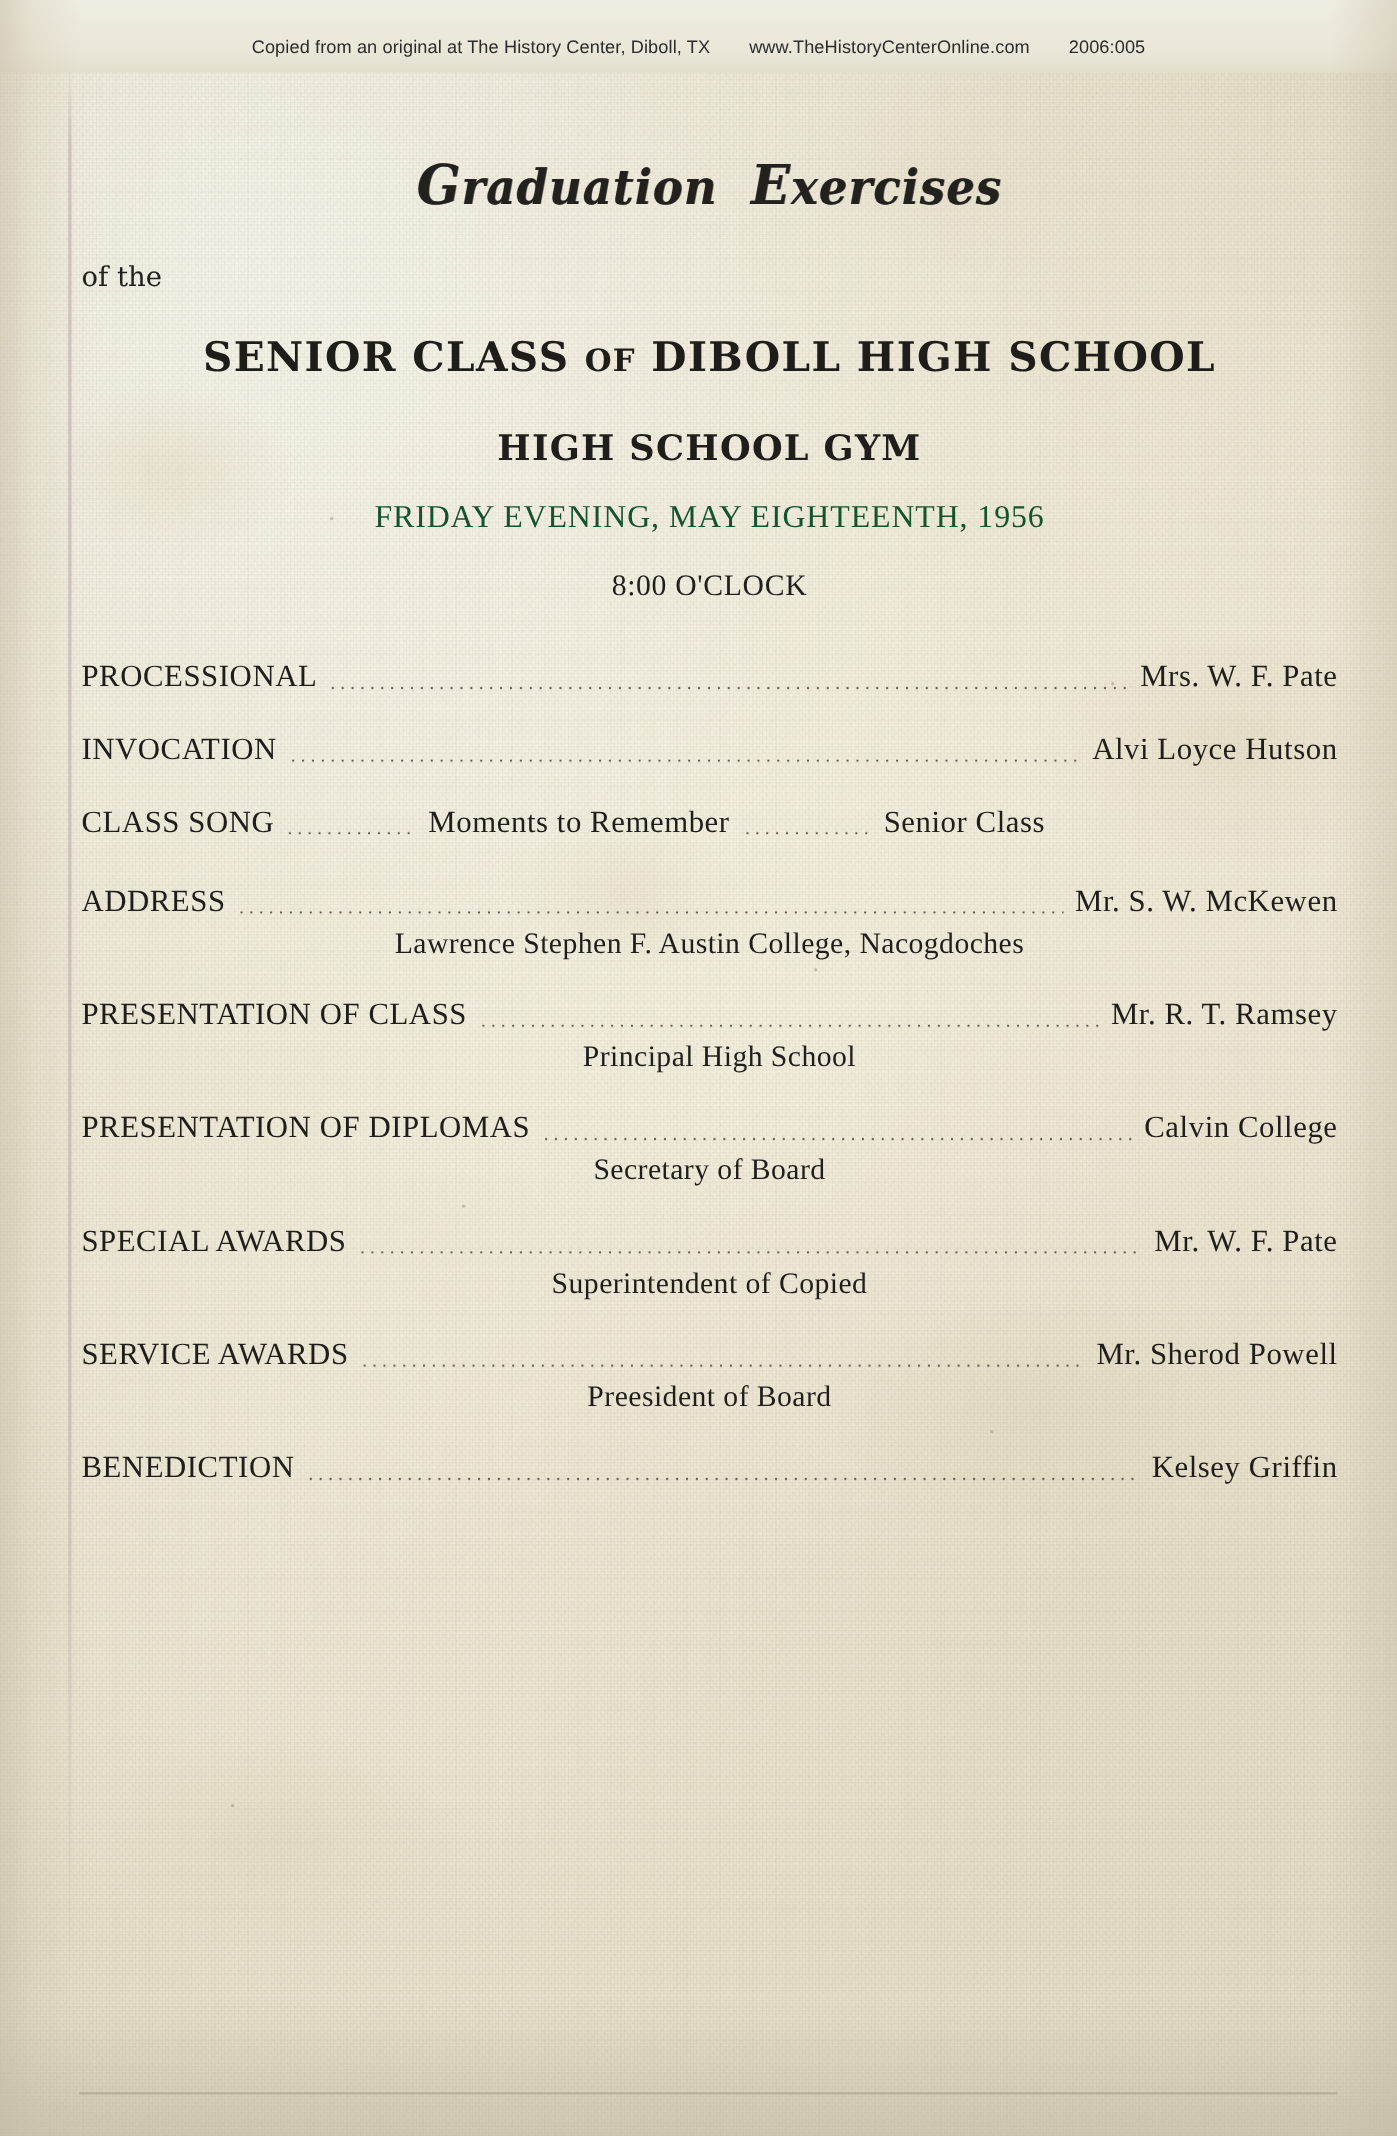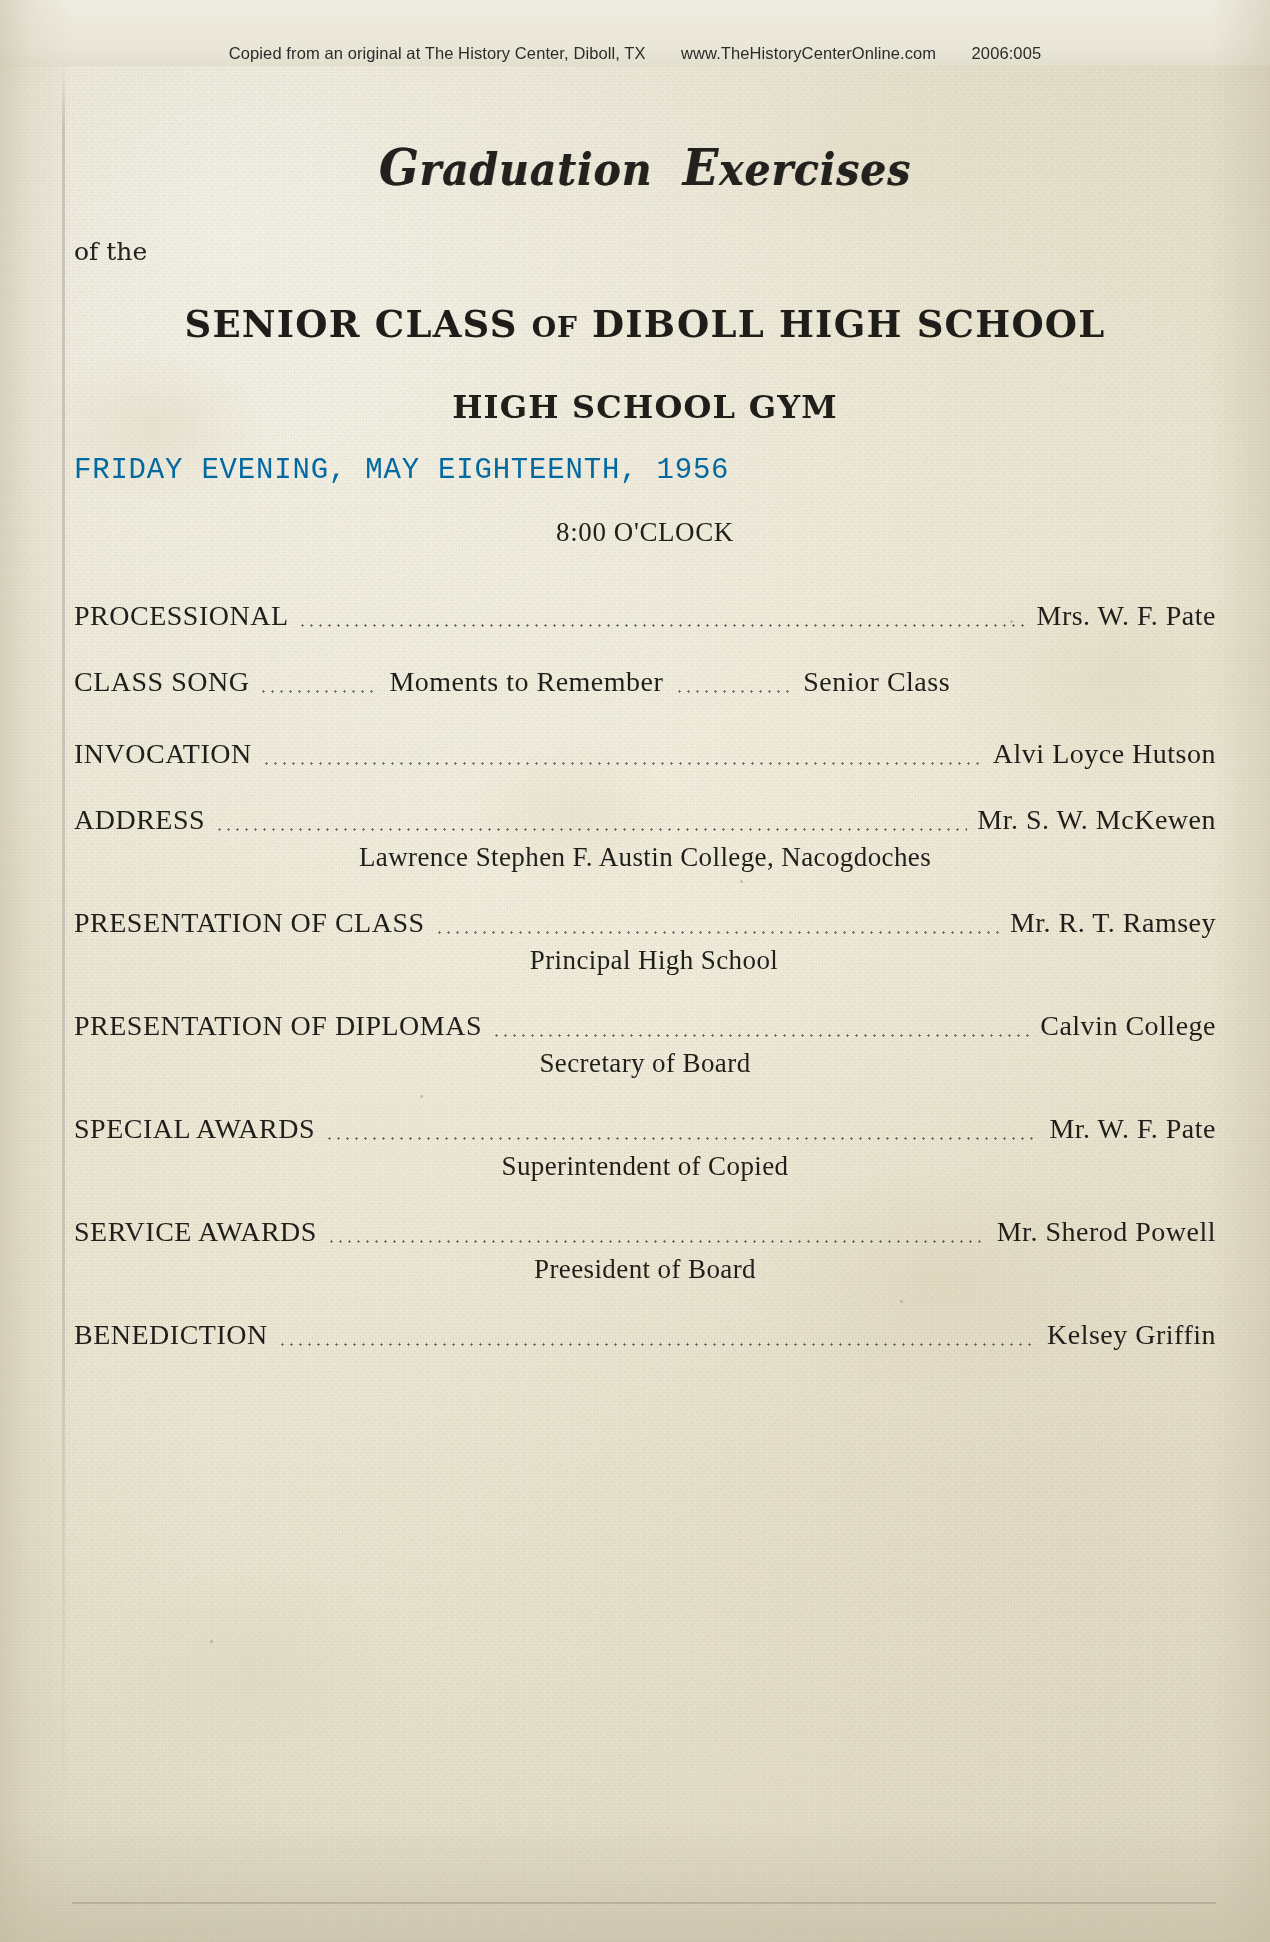--- a/index.html
+++ b/index.html
@@ -93,21 +93,21 @@
   .bottom-line {
     position: absolute;
     left: 72px; right: 54px; bottom: 38px;
     height: 2px;
     background: rgba(150,142,122,0.45);
   }
 
   
   .credit {
     position: absolute;
-    top: 44px;
+    top: 34px;
     left: 0; right: 0;
     text-align: center;
     font-family: "Liberation Sans", sans-serif;
     font-size: 16.5px;
     color: #2b2b2b;
     letter-spacing: 0.1px;
     white-space: nowrap;
   }
   .credit .gap-sm { display: inline-block; width: 26px; }
   .credit .gap-md { display: inline-block; width: 26px; }
@@ -163,24 +163,25 @@
     text-align: center;
     margin-top: 42px;
     font-family: "DejaVu Serif", serif;
     font-size: 32px;
     font-weight: 700;
     color: #201e1b;
     letter-spacing: 1.2px;
   }
 
   .line-date {
+    text-align: center;
     margin-top: 28px;
-    font-family: Liberation Mono, monospace;
+    font-family: Liberation Serif, serif;
     font-size: 29px;
-    color: #0369a1;
+    color: #14532d;
     letter-spacing: 0.8px;
   }
 
   .line-time {
     text-align: center;
     margin-top: 30px;
     font-family: "Liberation Serif", serif;
     font-size: 27px;
     color: #211f1c;
     letter-spacing: 0.6px;
@@ -314,40 +315,40 @@
     <div class="program">
 
       <div class="entry">
         <div class="entry-row">
           <span class="entry-label">PROCESSIONAL</span>
           <span class="leader"></span>
           <span class="entry-value">Mrs. W. F. Pate</span>
         </div>
       </div>
 
+      <div class="entry">
+        <div class="entry-row">
+          <span class="entry-label">INVOCATION</span>
+          <span class="leader"></span>
+          <span class="entry-value">Alvi Loyce Hutson</span>
+        </div>
+      </div>
+
       <div class="entry loose">
         <div class="entry-row">
           <span class="entry-label">CLASS SONG</span>
           <span class="leader short"></span>
           <span class="entry-middle">Moments to Remember</span>
           <span class="leader short"></span>
           <span class="entry-value">Senior Class</span>
         </div>
       </div>
 
       <div class="entry">
         <div class="entry-row">
-          <span class="entry-label">INVOCATION</span>
-          <span class="leader"></span>
-          <span class="entry-value">Alvi Loyce Hutson</span>
-        </div>
-      </div>
-
-      <div class="entry">
-        <div class="entry-row">
           <span class="entry-label">ADDRESS</span>
           <span class="leader"></span>
           <span class="entry-value">Mr. S. W. McKewen</span>
         </div>
         <div class="entry-sub">Lawrence Stephen F. Austin College, Nacogdoches</div>
       </div>
 
       <div class="entry">
         <div class="entry-row">
           <span class="entry-label">PRESENTATION OF CLASS</span>

